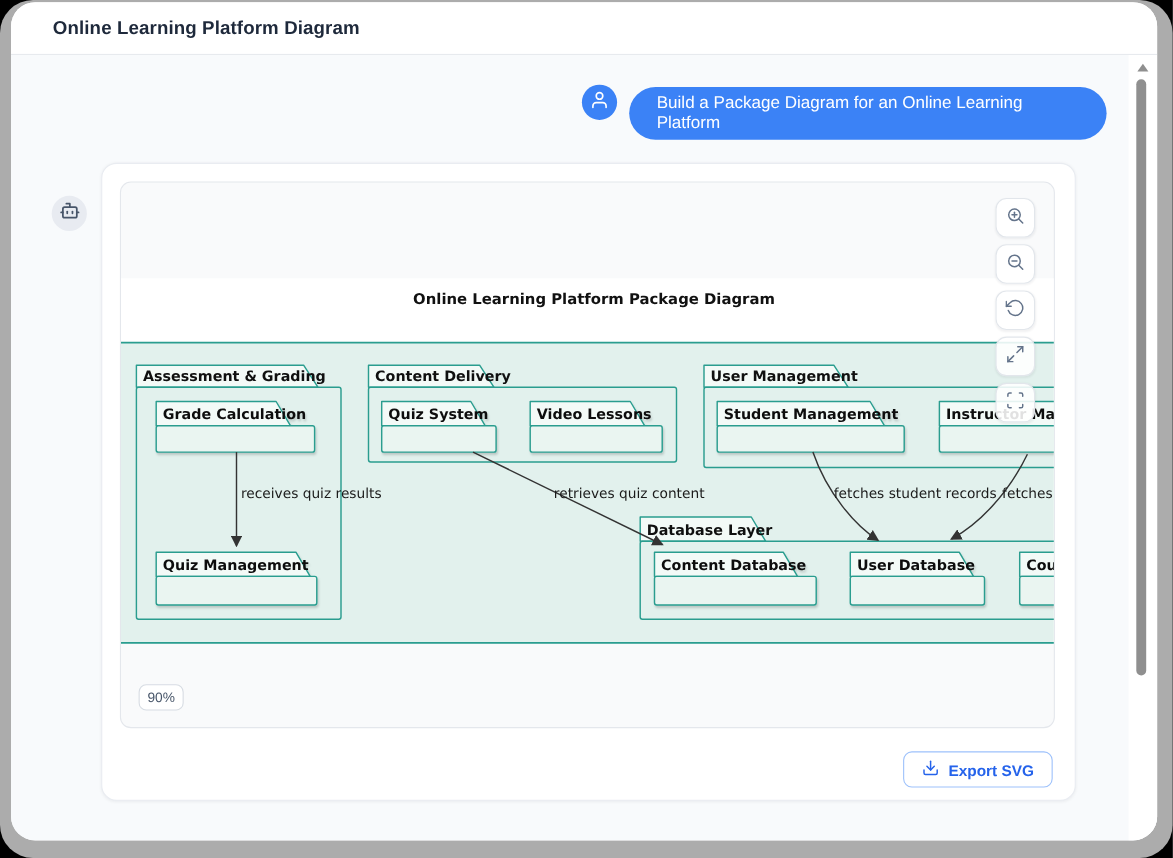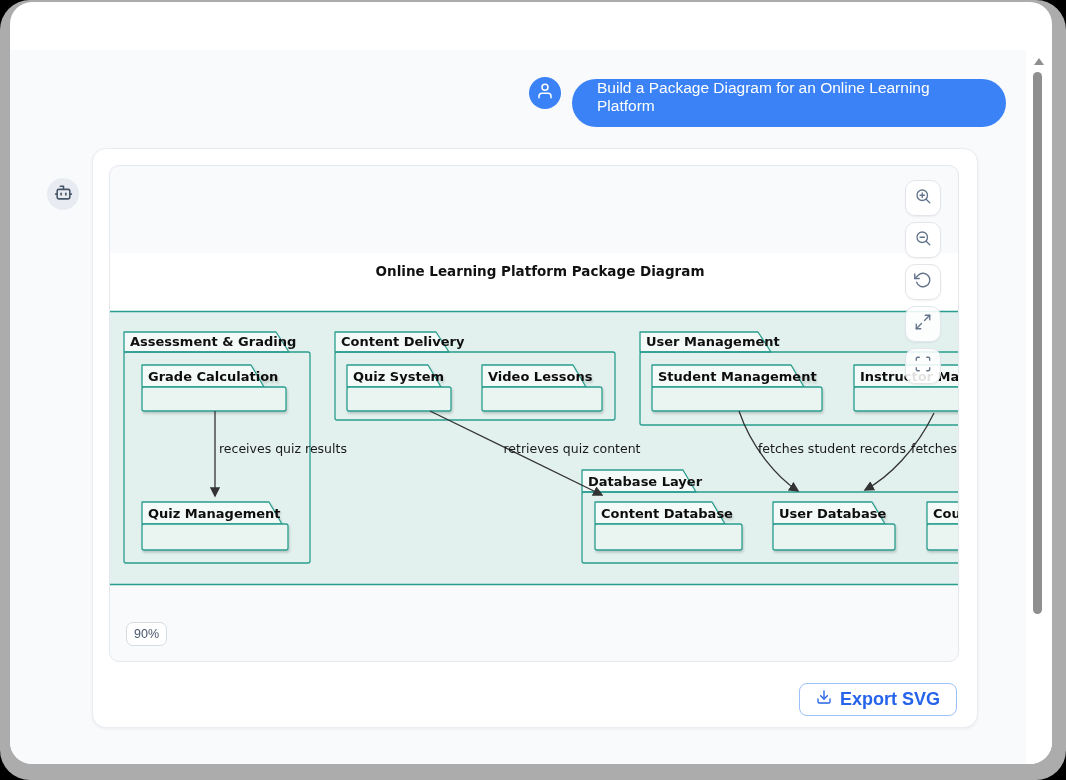--- a/index.html
+++ b/index.html
@@ -10,42 +10,45 @@
   .titlebar h1 { font-size:17px; font-weight:bold; color:#1e293b; letter-spacing:.1px; }
   .content { position:absolute; left:0; top:48px; width:100%; height:714px; background:#f8fafc; }
   
   .scrollbar { position:absolute; top:0; right:0; width:26px; height:100%; background:#fff; }
   .scroll-up { position:absolute; top:8px; left:8px; width:0; height:0; border-left:5px solid transparent; border-right:5px solid transparent; border-bottom:7px solid #8f8f8f; }
   .scroll-thumb { position:absolute; top:22px; left:7px; width:9px; height:542px; background:#8f8f8f; border-radius:5px; }
   
   .user-row { position:absolute; left:0; top:27px; width:1000px; }
   .avatar { position:absolute; width:32px; height:32px; border-radius:50%; display:flex; align-items:center; justify-content:center; }
   .user-avatar { left:519px; top:0; background:#3b82f6; }
-  .user-bubble { position:absolute; left:562px; top:2px; width:434px; height:48px; background:#3b82f6; border-radius:24px; color:#fff; font-size:15.5px; display:flex; padding:0 25px; }
+  .user-bubble { position:absolute; left:562px; top:2px; width:434px; height:48px; background:#3b82f6; border-radius:24px; color:#fff; font-size:15.5px; display:flex; align-items:center; padding:0 25px; }
   .bot-avatar { left:37px; top:101px; background:#e8ebf1; }
   
   .card { position:absolute; left:82px; top:98px; width:886px; height:580px; background:#fff; border:1px solid #e9ecf1; border-radius:14px; box-shadow:0 1px 3px rgba(16,24,40,.06);text-decoration:underline; }
   .viewport { position:absolute; left:16px; top:16px; width:850px; height:497px; background:#f9fafb; border:1px solid #e4e7ec; border-radius:10px; overflow:hidden; }
   .viewport svg text { font-family:"DejaVu Sans",sans-serif; }
   
   .controls { position:absolute; top:14px; right:17px; display:flex; flex-direction:column; gap:6px; z-index:4; }
   .ctrl-btn { width:36px; height:36px; background:rgba(255,255,255,.88); border:1px solid #e2e6eb; border-radius:10px; display:flex; align-items:center; justify-content:center; box-shadow:0 1px 2px rgba(16,24,40,.06); cursor:pointer; }
   .ctrl-btn svg { stroke:#64748b; }
   .zoom-badge { position:absolute; left:16px; bottom:15px; background:#fff; border:1px solid #d7dce3; border-radius:7px; padding:4px 7px; font-size:12.5px; color:#475569; z-index:4; }
   
   .footer { position:absolute; right:20px; top:534px; display:flex; gap:10px; }
-  .action-btn { height:33px; background:#fff; border:1px solid #9dc1fb; border-radius:8px; color:#2563eb; font-size:18px; font-weight:bold; display:flex; align-items:center; gap:8px; padding:0 16px; cursor:pointer; }
+  .action-btn { height:33px; background:#fff; border:1px solid #9dc1fb; border-radius:8px; color:#2563eb; font-size:14px; font-weight:bold; display:flex; align-items:center; gap:8px; padding:0 16px; cursor:pointer; }
   .action-btn svg { stroke:#2563eb; }
 </style>
 </head>
 <body>
 
 <div class="frame">
   <div class="window">
 
+    <div class="titlebar">
+      <h1>Online Learning Platform Diagram</h1>
+    </div>
 
     <div class="content">
 
       <div class="user-row">
         <div class="avatar user-avatar">
           <span>
             <svg width="18" height="18" viewBox="0 0 24 24" fill="none" stroke="#fff" stroke-width="2" stroke-linecap="round" stroke-linejoin="round">
                 <path d="M20 21v-2a4 4 0 0 0-4-4H8a4 4 0 0 0-4 4v2"></path>
                 <circle cx="12" cy="7" r="4"></circle>
               </svg>

